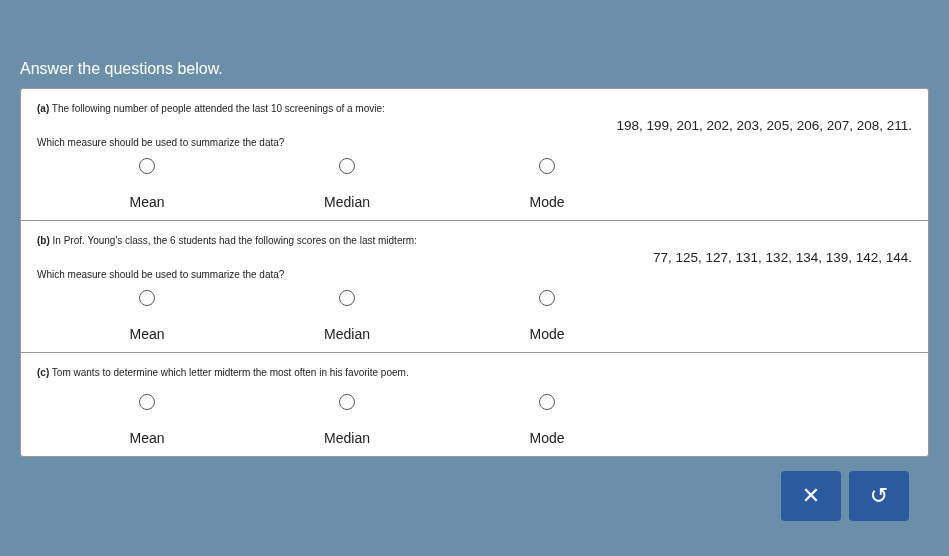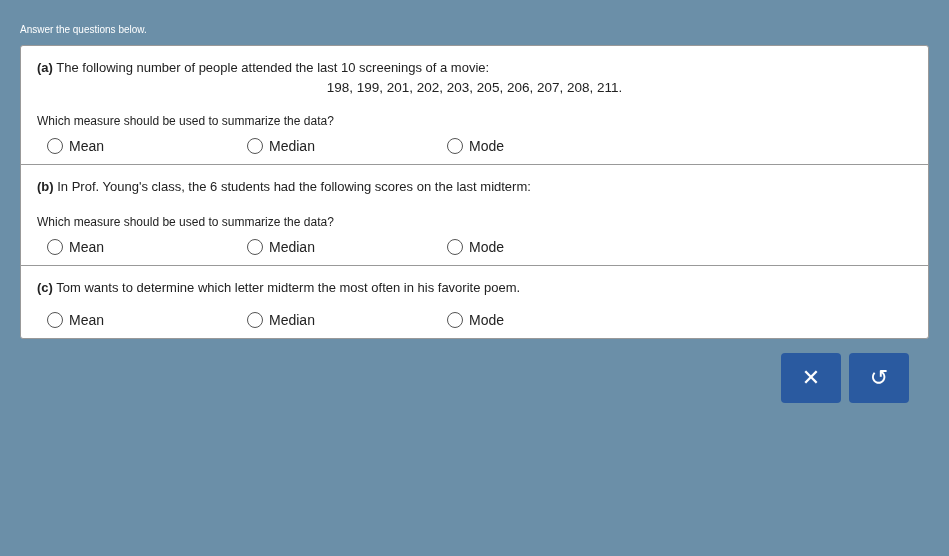--- a/index.html
+++ b/index.html
@@ -11,68 +11,70 @@
       min-height: 556px;
       width: 949px;
       display: flex;
       flex-direction: column;
       padding: 10px 0 0 0;
     }
     .main-content {
       padding: 14px 20px;
     }
     .instruction {
-      font-size: 10px;
+      font-size: 16px;
       color: #fff;
       margin-bottom: 10px;
       font-weight: normal;
+      margin-top: 36px;
     }
     .questions-box {
       background: #fff;
       border: 1.5px solid #999;
       border-radius: 3px;
       overflow: hidden;
     }
     .question-section {
       border-bottom: 1.5px solid #999;
       padding: 12px 16px 10px 16px;
     }
     .question-section:last-child {
       border-bottom: none;
     }
     .question-text {
-      font-size: 13px;
+      font-size: 10px;
       line-height: 1.5;
       margin-bottom: 2px;
     }
     .question-text .label {
       font-weight: bold;
     }
     .numbers-line {
-      text-align: center;
+      text-align: right;
       font-size: 13.5px;
       margin: 2px 0;
     }
     .which-measure {
-      font-size: 12px;
-      margin-top: 19px;
+      font-size: 10px;
+      margin-top: 4px;
     }
     .radio-row {
       display: flex;
       align-items: center;
       gap: 0;
       margin-top: 10px;
       padding: 0 10px;
     }
     .radio-option {
       display: flex;
       align-items: center;
-      gap: 6px;
+      gap: 20px;
       width: 200px;
       cursor: pointer;
+      flex-direction: column;
     }
     .radio-circle {
       width: 16px;
       height: 16px;
       border: 1.5px solid #555;
       border-radius: 50%;
       background: #fff;
       display: inline-block;
       flex-shrink: 0;
     }
@@ -129,20 +131,21 @@
           <span class="radio-label">Mode</span>
         </label>
       </div>
     </div>
 
     <div class="question-section">
       <div class="question-text">
         <span class="label">(b)</span>
         <span>In Prof. Young's class, the 6 students had the following scores on the last midterm:</span>
       </div>
+      <div class="numbers-line">77, 125, 127, 131, 132, 134, 139, 142, 144.</div>
       <div class="which-measure">Which measure should be used to summarize the data?</div>
       <div class="radio-row">
         <label class="radio-option">
           <span class="radio-circle"></span>
           <span class="radio-label">Mean</span>
         </label>
         <label class="radio-option">
           <span class="radio-circle"></span>
           <span class="radio-label">Median</span>
         </label>

